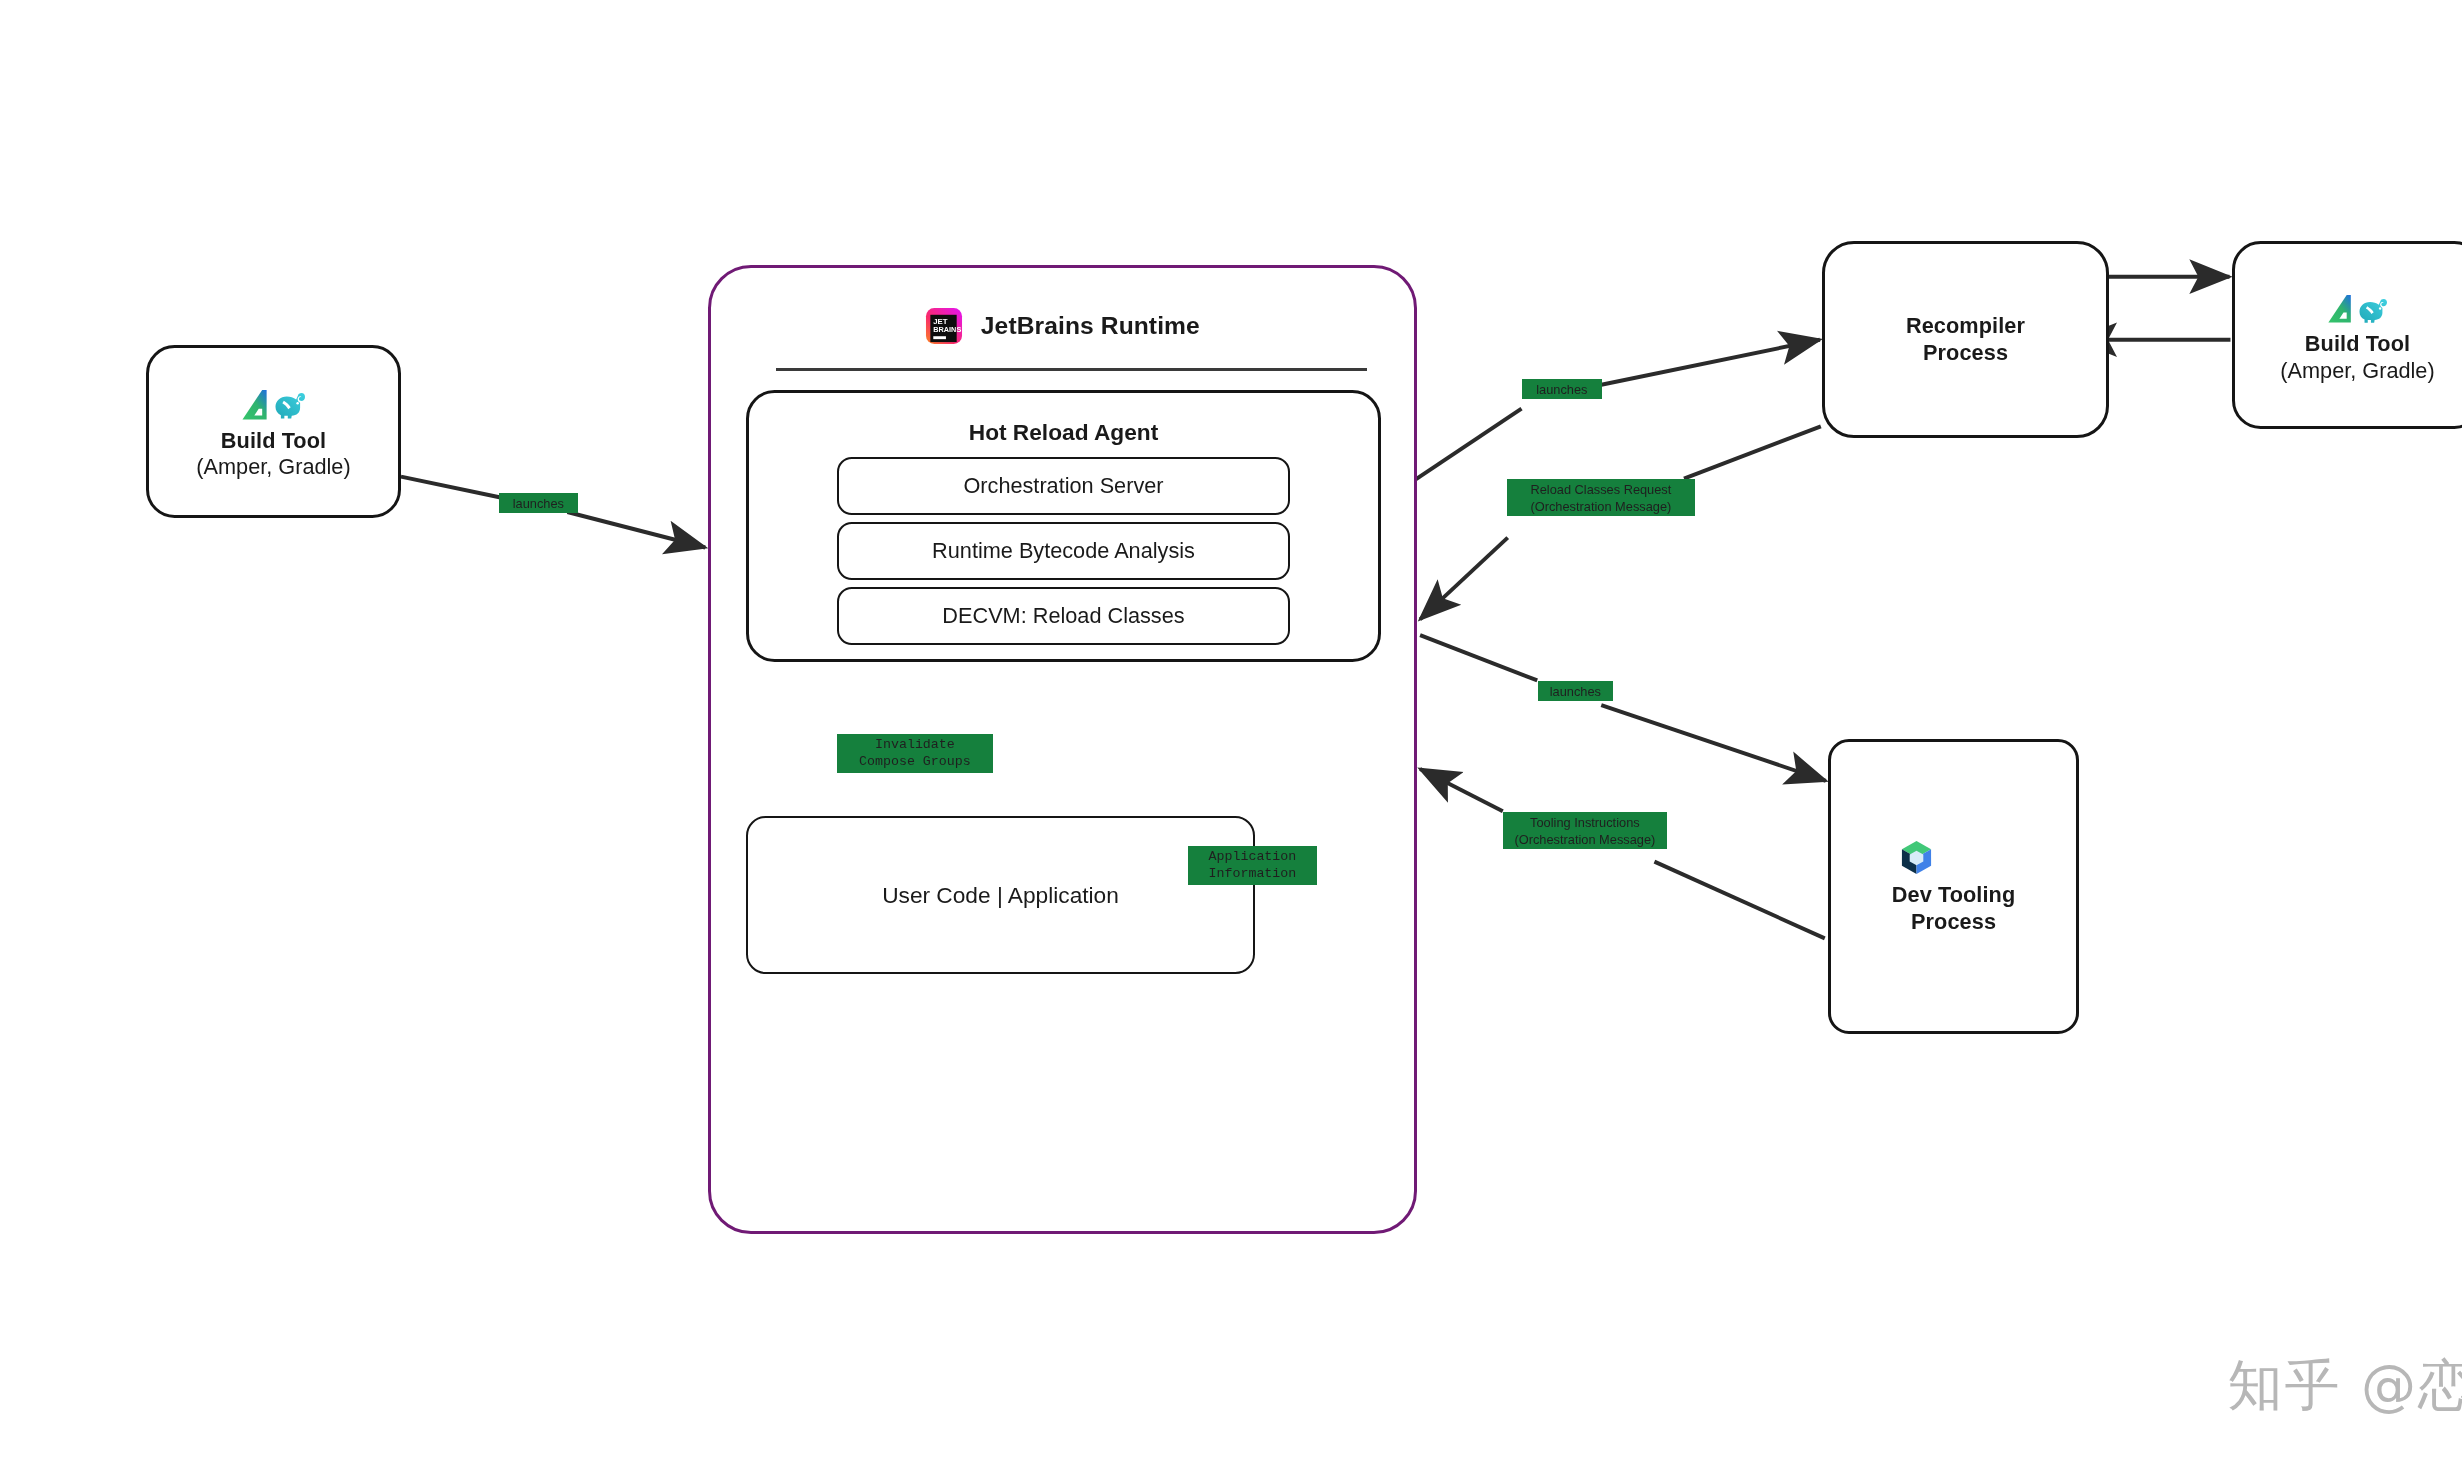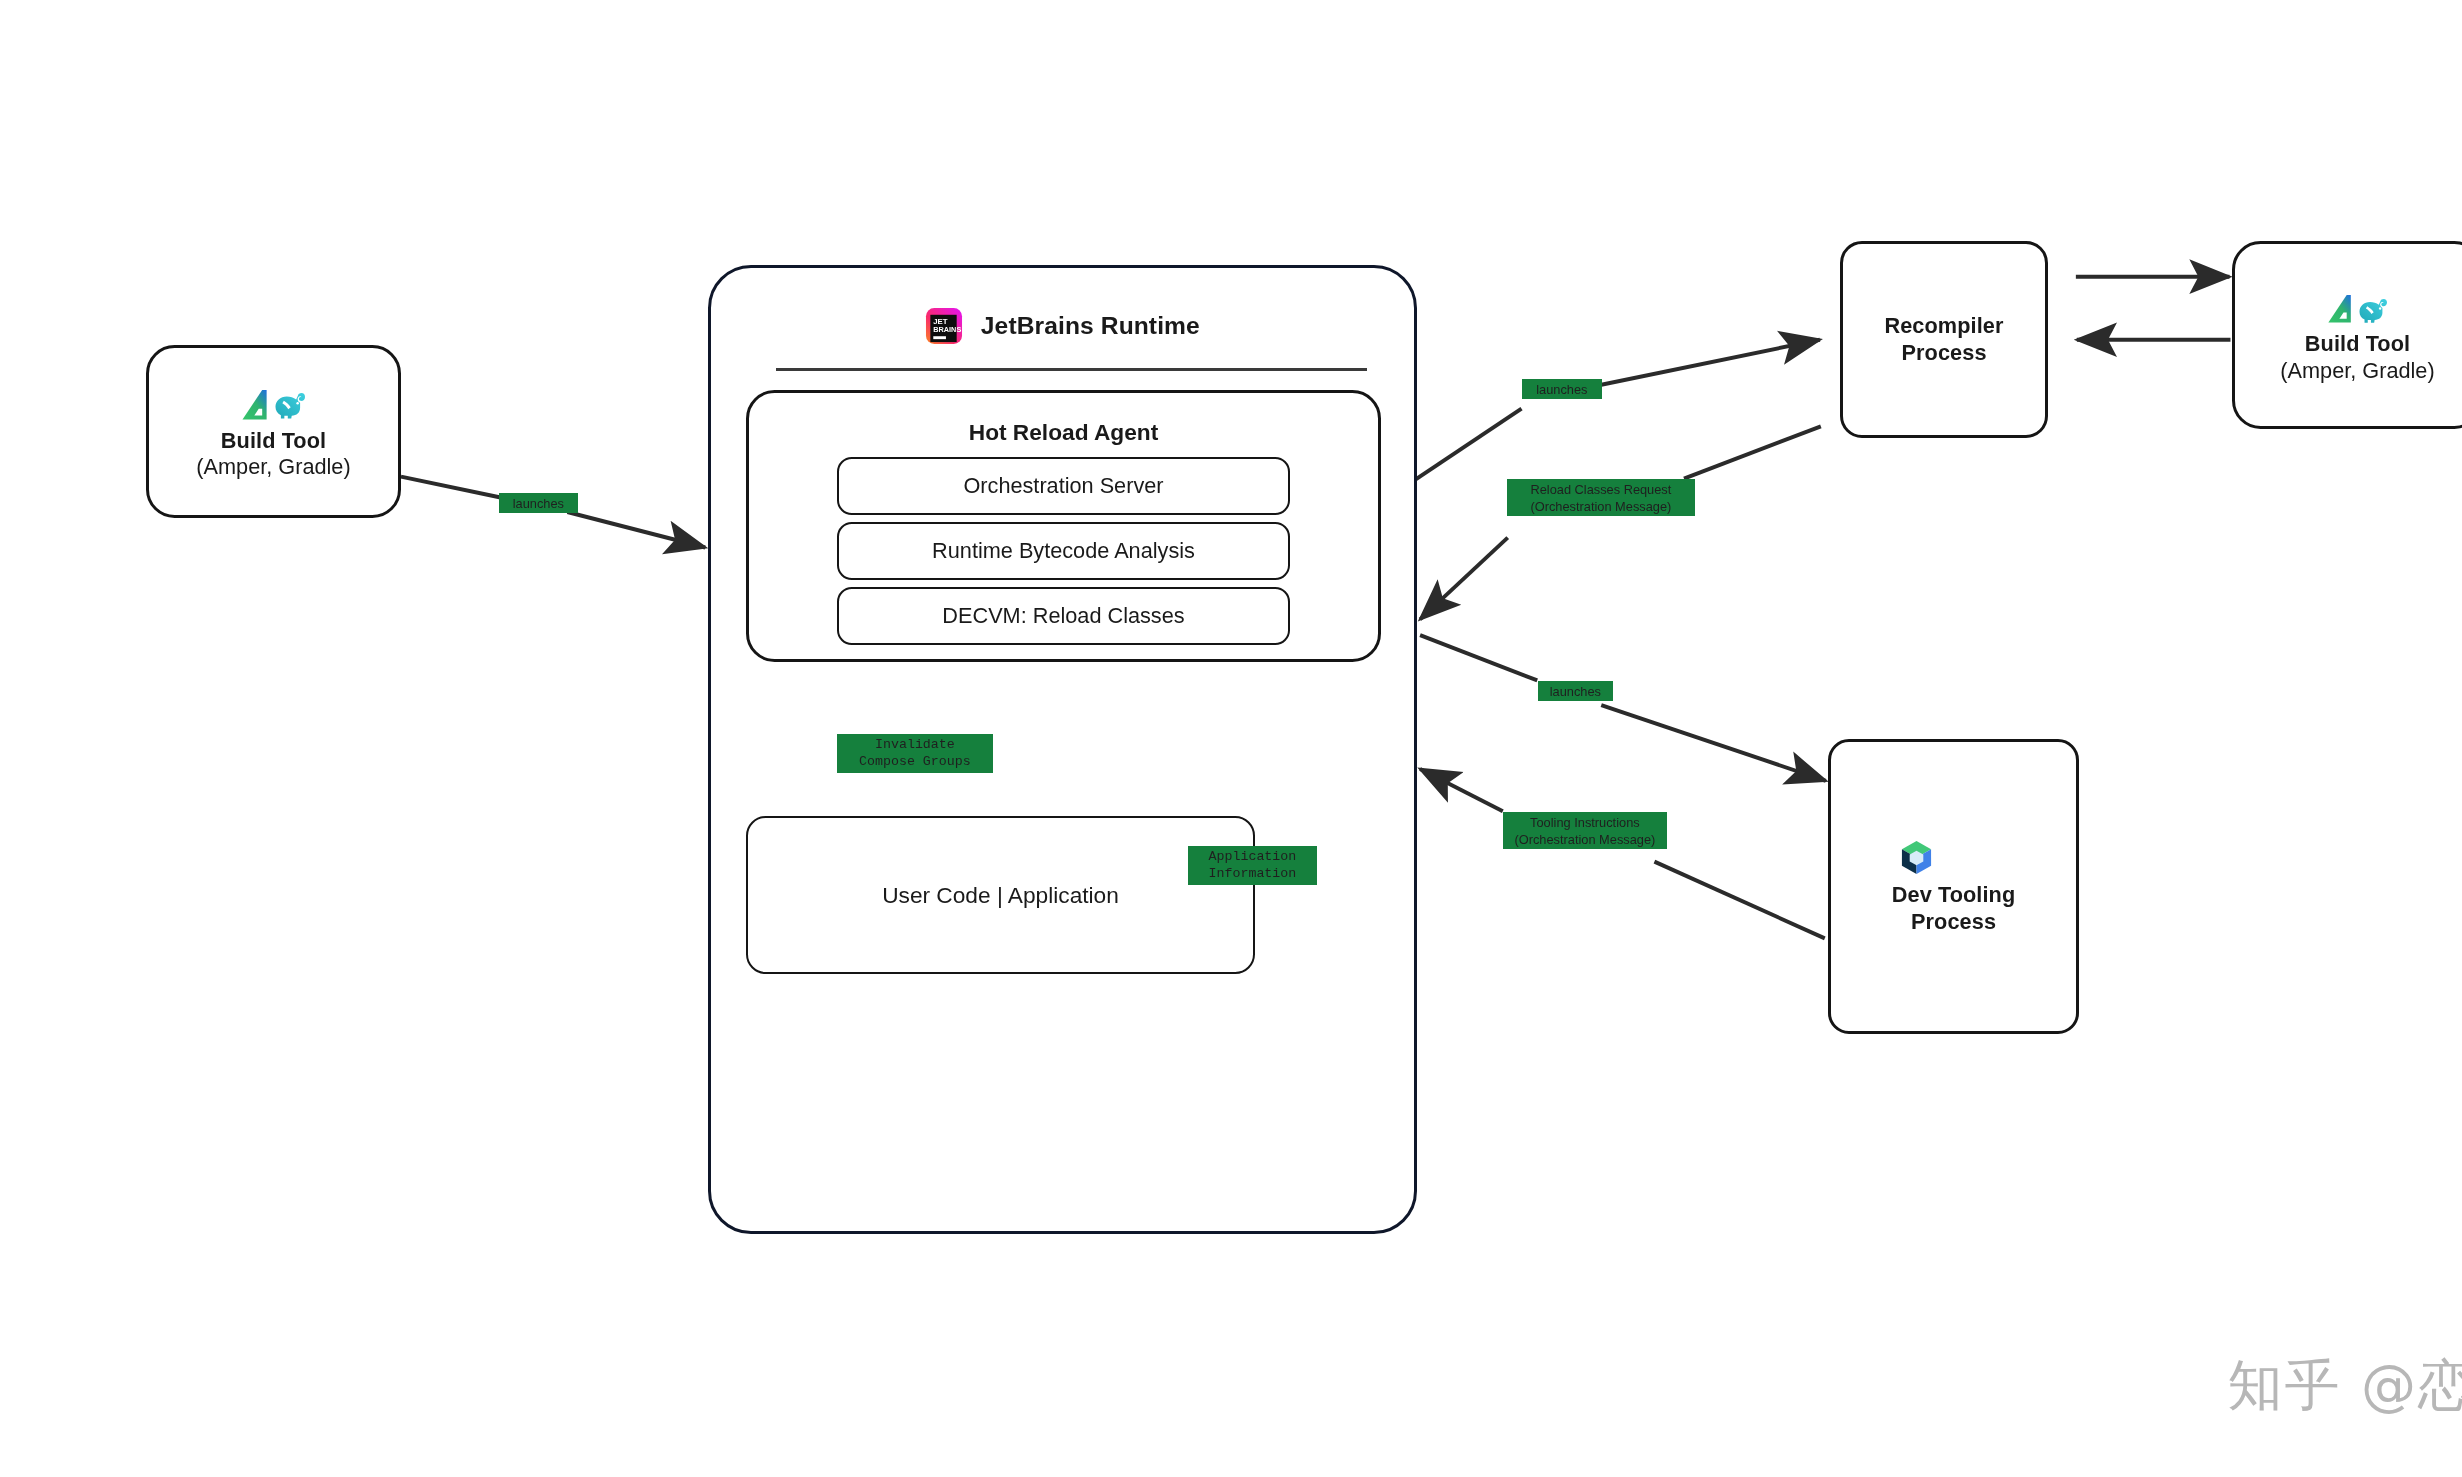--- a/index.html
+++ b/index.html
@@ -50,41 +50,40 @@
   }
   
   #build-tool-right {
     left: 2232px; top: 241px;
     width: 251px;  height: 188px;
     border-radius: 28.6px;
   }
   
   #recompiler-process {
     left: 1822px; top: 241px;
-    width: 208px;  height: 197px;
-    border-radius: 22px;
-    margin-left: 18px;
+    width: 287px;  height: 197px;
+    border-radius: 32px;
   }
   
   #dev-tooling-process {
     left: 1828px; top: 739px;
     width: 251px;  height: 295px;
     border-radius: 21px;
     justify-content: center;
   }
   #dev-tooling-process .logo-row { margin-left: -74px; margin-bottom: 6.9px; }
 
   
   #jetbrains-runtime {
     position: absolute;
     left: 708px; top: 265px;
     width: 709px; height: 969px;
     box-sizing: border-box;
     background: #ffffff;
-    border: 3px solid #0f172a;
+    border: 3px solid #701a75;
     border-radius: 43px;
     z-index: 4;
   }
   #runtime-header {
     position: absolute;
     left: 0; right: 0; top: 25.6px;
     height: 65px;
     display: flex;
     align-items: center;
     justify-content: center;

